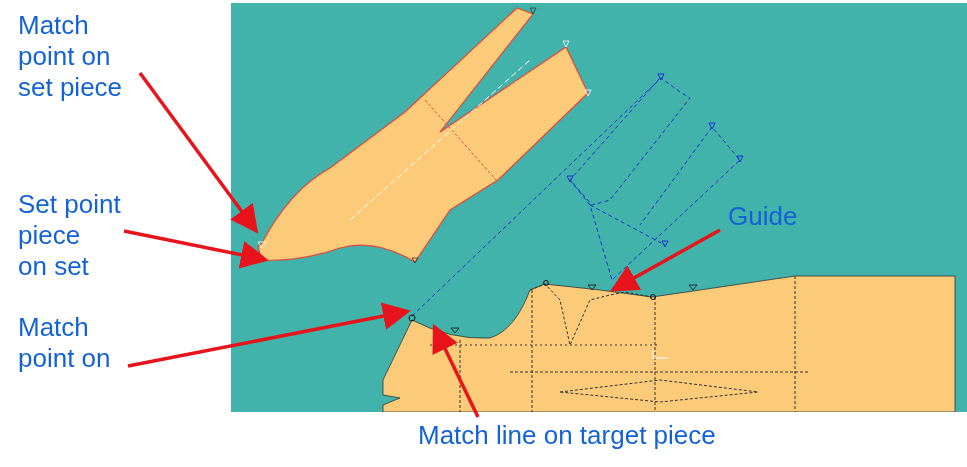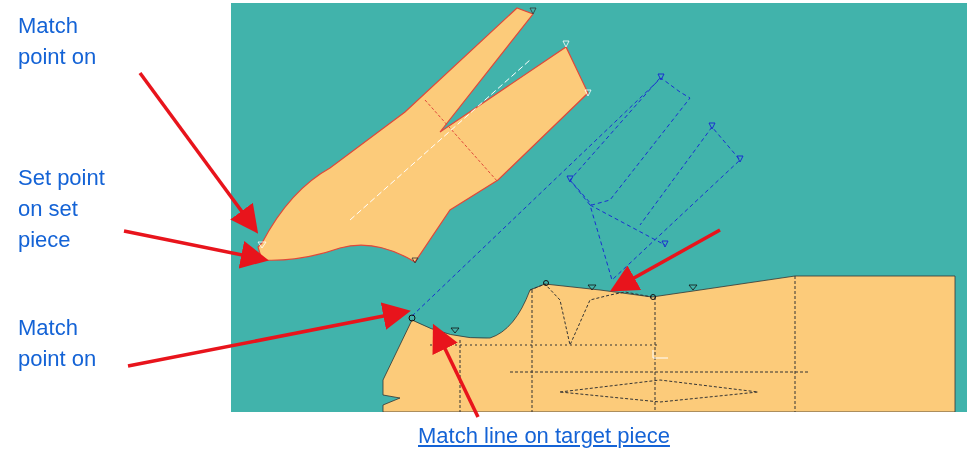--- a/index.html
+++ b/index.html
@@ -1,20 +1,20 @@
 <!DOCTYPE html>
 <html><head>
 <meta charset="utf-8">
 <style>
   html, body { margin:0; padding:0; }
   body { width:967px; height:467px; background:#ffffff; position:relative; overflow:hidden;
          font-family:"Liberation Sans", sans-serif; }
   .canvas { position:absolute; left:231px; top:3px; width:736px; height:409px; background:#41b3ab; overflow:hidden; }
   .canvas svg { position:absolute; left:0; top:0; }
-  .label { position:absolute; color:#1463d6; font-size:22px; line-height:31px; }
+  .label { position:absolute; color:#1463d6; font-size:26px; line-height:31px; }
   .arrows { position:absolute; left:0; top:0; pointer-events:none; }
 </style>
 </head>
 <body>
 
 <div class="canvas">
   <svg width="736" height="409" viewBox="231 3 736 409">
 
     <g>
       <path d="M258,247 L262,243 Q290,190 330,168 L405,112 L517,8 L533,14 L440,132 L566,47 L588,93 L498,180 L450,210 L415,262 Q375,238 340,248 Q300,262 262,260 Z" fill="#fccb7a" stroke="#e0483a" stroke-width="1.2"></path>
@@ -55,33 +55,35 @@
       <polygon points="693,290 689,285 697,285" fill="none" stroke="#111" stroke-width="0.8"></polygon>
       <polygon points="455,333 451,328 459,328" fill="none" stroke="#111" stroke-width="0.8"></polygon>
       <path d="M653,350 L653,358 L668,358" fill="none" stroke="#fff"></path>
     </g>
   </svg>
 </div>
 
 <div class="label" style="left:18px; top:10px;">
   <div>Match</div>
   <div>point on</div>
+  <div>set piece</div>
 </div>
-<div class="label" style="left:18px; top:162px;">
+<div class="label" style="left:18px; top:189px;">
   <div>Set point</div>
+  <div>piece</div>
   <div>on set</div>
-  <div>piece</div>
 </div>
 <div class="label" style="left:18px; top:312px;">
   <div>Match</div>
   <div>point on</div>
 </div>
 <div class="label" style="left:728px; top:201px;">
+  <div>Guide</div>
 </div>
-<div class="label" style="left:418px; top:420px;text-decoration:underline;">
+<div class="label" style="left:418px; top:420px;">
   <div>Match line on target piece</div>
 </div>
 
 <svg class="arrows" width="967" height="467">
   <defs>
     <marker id="ah" markerWidth="8" markerHeight="8" refX="6" refY="4" orient="auto">
       <path d="M0,0 L8,4 L0,8 Z" fill="#e8141c"></path>
     </marker>
   </defs>
   <line x1="140" y1="73" x2="254" y2="228" stroke="#e8141c" stroke-width="3.5" marker-end="url(#ah)"></line>

